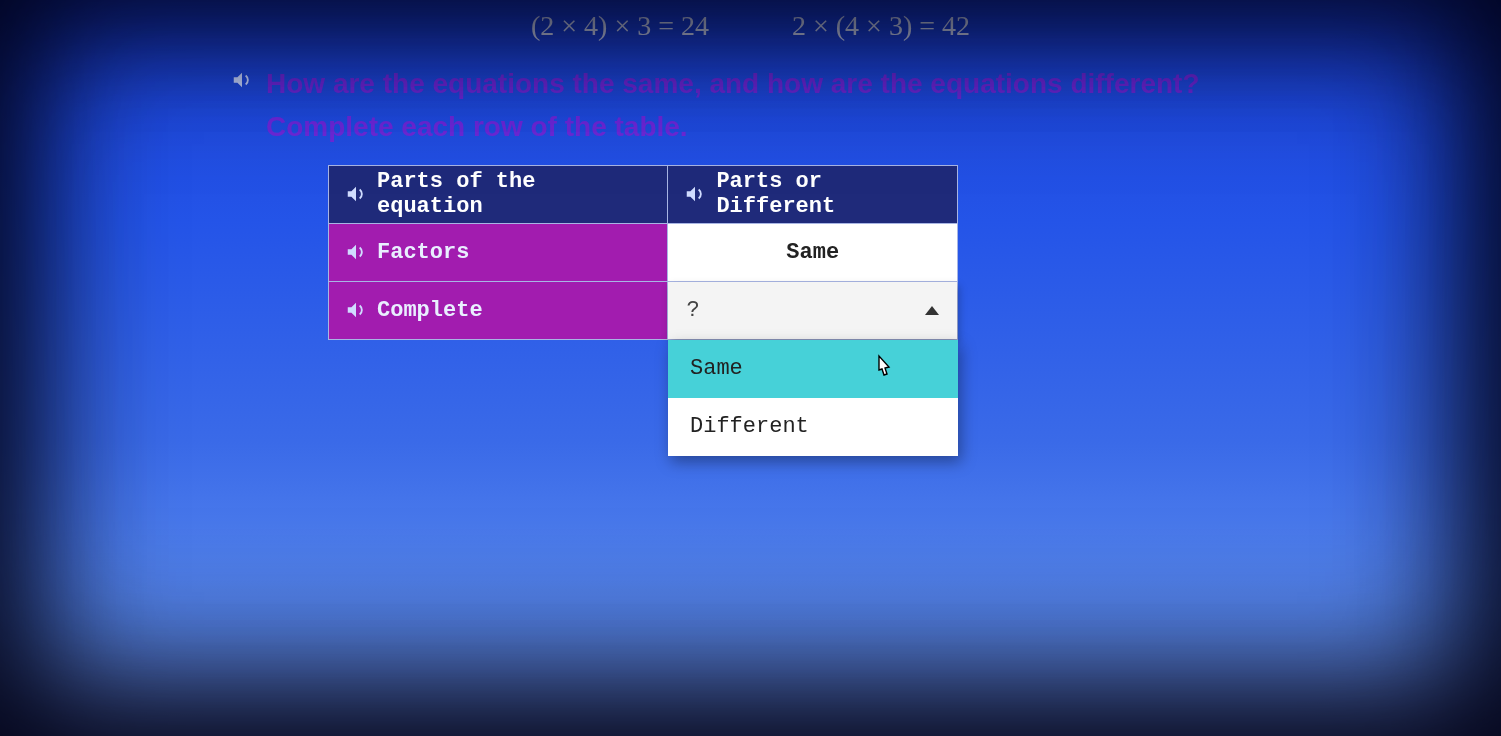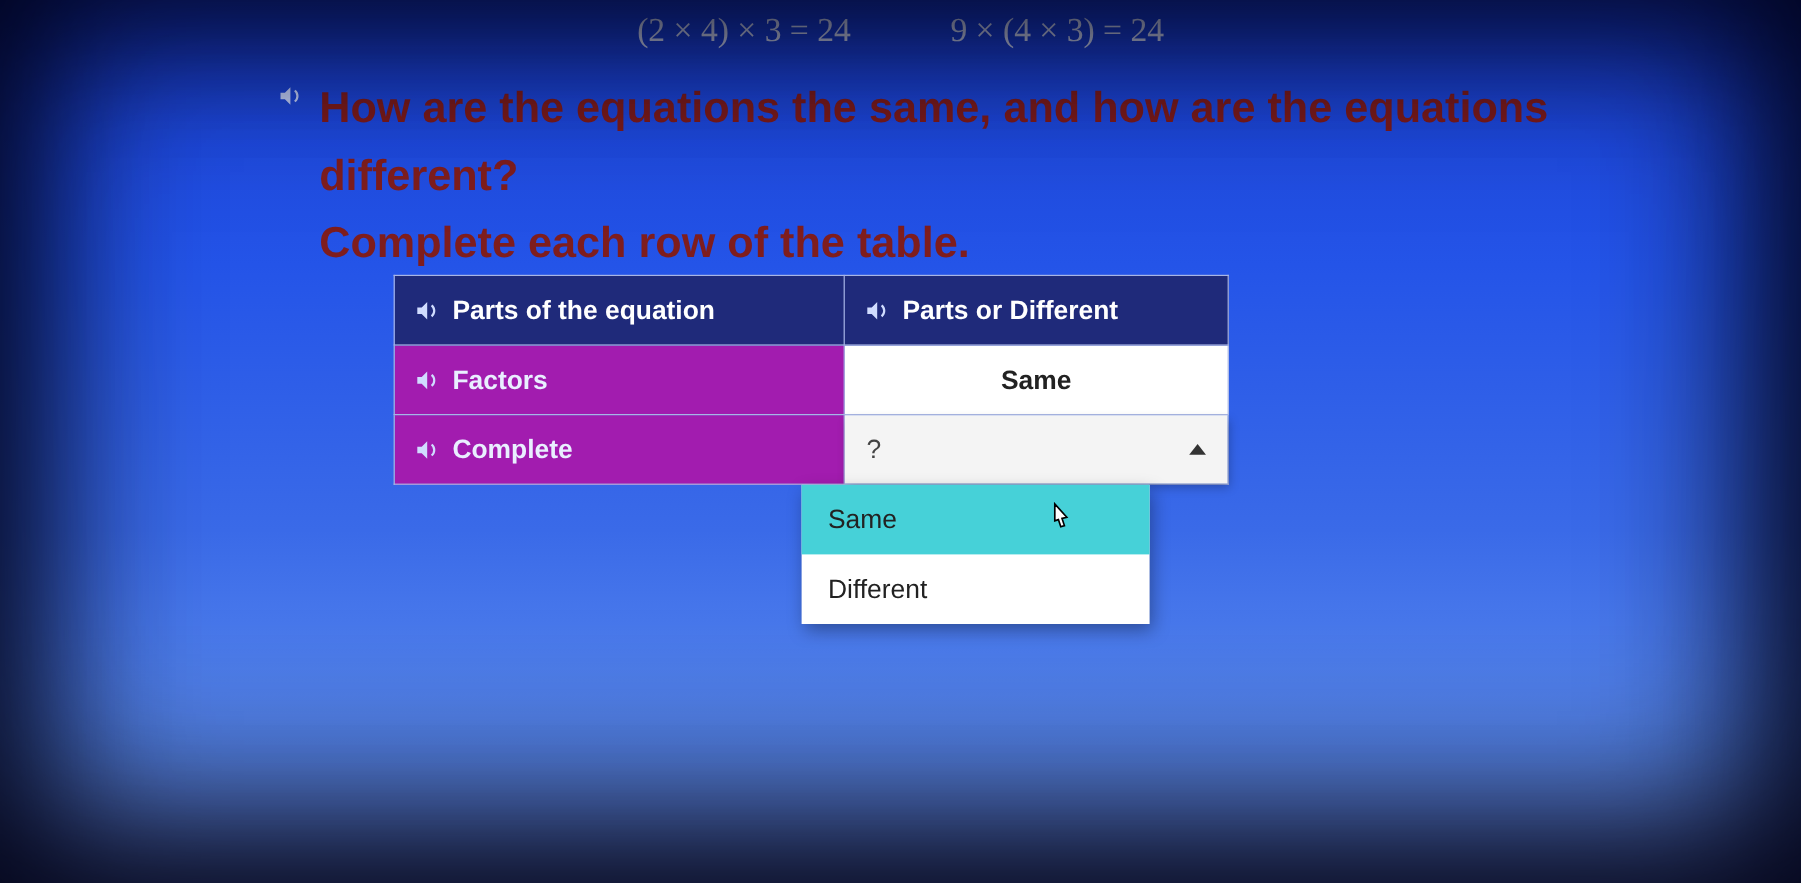--- a/index.html
+++ b/index.html
@@ -51,29 +51,31 @@
       margin-top: 6px;
       display: flex;
       align-items: center;
       justify-content: center;
     }
     .speaker-icon svg {
       width: 22px;
       height: 22px;
     }
     .prompt-text {
-      font-size: 36px;
-      font-weight: 700;
-      color: #7f1d1d;
+      font-size: 28px;
+      font-weight: 700;
+      color: #6d28d9;
       line-height: 1.55;
     }
     .table-wrap {
+      margin-top: 16px;
       margin-left: 328px;
-      width: 696px;
-      position: relative;
+      width: 630px;
+      position: relative;
+      font-family: Liberation Mono, monospace;
     }
     table {
       border-collapse: collapse;
       width: 100%;
     }
     th, td {
       border: 1px solid #a8b5e4;
       height: 58px;
       vertical-align: middle;
     }
@@ -171,21 +173,21 @@
       align-items: center;
       justify-content: center;
     }
   </style>
 </head>
 <body>
 
 <div class="content">
   <div class="equations">
     <div>(2 × 4) × 3 = 24</div>
-    <div>9 × (4 × 3) = 24</div>
+    <div>2 × (4 × 3) = 42</div>
   </div>
 
   <div class="prompt-block">
     <div class="prompt-row">
       <span class="speaker-icon">
         <svg viewBox="0 0 24 24" fill="#c8d5ff">
             <path d="M3 9v6h4l5 5V4L7 9H3z"></path>
             <path d="M16 7c1.5 1.2 2.4 3 2.4 5s-.9 3.8-2.4 5" stroke="#c8d5ff" stroke-width="2" fill="none"></path>
           </svg>
       </span>

